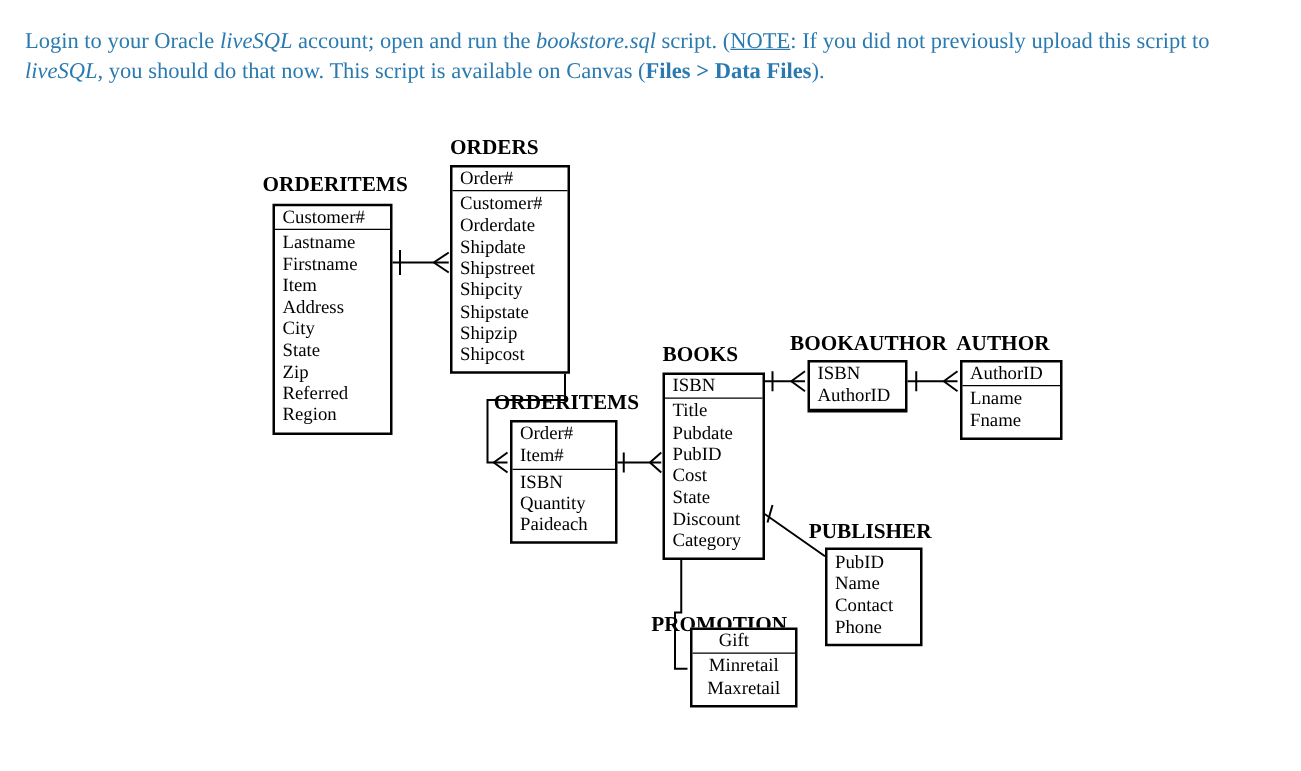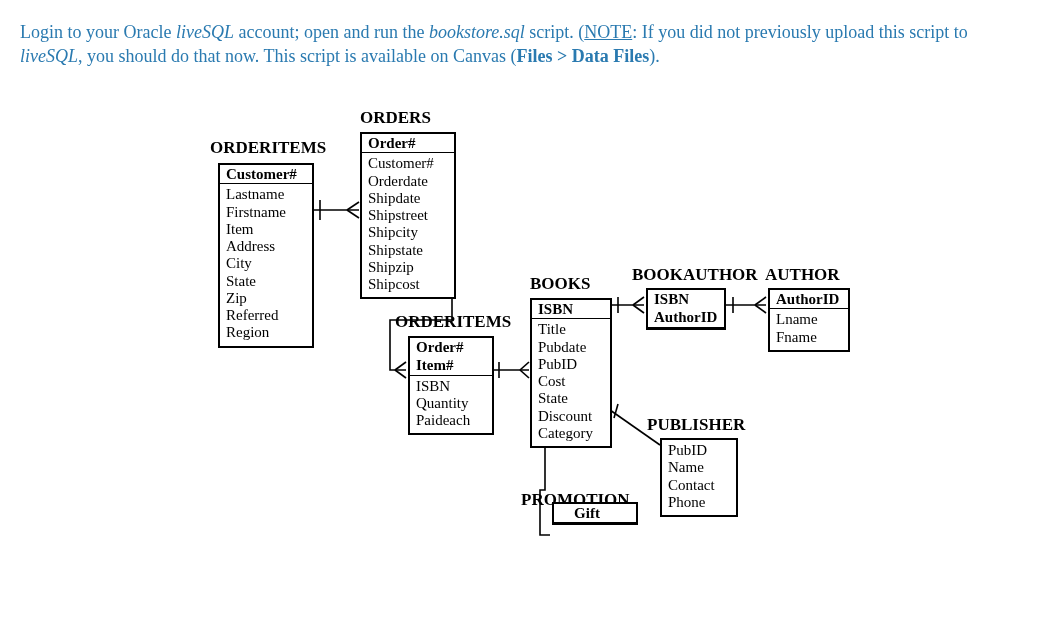--- a/index.html
+++ b/index.html
@@ -5,21 +5,21 @@
   html,body{margin:0;padding:0;background:#fff;font-family:"Times New Roman",Times,serif;color:#000;}
   #wrap{position:relative;width:1041px;height:617px;}
   .instr{position:absolute;left:20px;top:20px;right:20px;font-size:18px;color:#2a7ab0;line-height:1.35;}
   .instr .em{font-style:italic;}
   .instr .b{font-weight:bold;}
   .instr .u{text-decoration:underline;text-align:right;}
   .tbl-name{position:absolute;font-weight:bold;font-size:17px;}
   .tbl{position:absolute;border:2px solid #000;background:#fff;font-size:15px;line-height:1.15;}
   .tbl .fields{padding:2px 6px 4px 6px;}
   .tbl .fields span{display:block;}
-  .pk{border-bottom:1.5px solid #000;padding:1px 22px 0 6px;display:block;font-weight:bold;}
+  .pk{border-bottom:1.5px solid #000;padding:1px 22px 0 6px;display:block;}
   svg.conn{position:absolute;left:0;top:0;width:1041px;height:617px;pointer-events:none;}
 </style>
 </head>
 <body>
 <div id="wrap">
 
 <div class="instr">
   <span>Login to your Oracle </span><span class="em">liveSQL</span><span> account; open and run the </span><span class="em">bookstore.sql</span><span> script. (</span><span class="u">NOTE</span><span>: If you did not previously upload this script to </span><span class="em">liveSQL</span><span>, you should do that now. This script is available on Canvas (</span><span class="b">Files &gt; Data Files</span><span>).</span>
 </div>
 
@@ -134,15 +134,19 @@
     <span>PubID</span>
     <span>Name</span>
     <span>Contact</span>
     <span>Phone</span>
   </div>
 </div>
 
 <div class="tbl-name" style="left:521px;top:478px;margin-top:12px;">PROMOTION</div>
 <div class="tbl" style="left:552px;top:502px;width:82px;text-align:center;">
   <span class="pk">Gift</span>
+  <div class="fields">
+    <span>Minretail</span>
+    <span>Maxretail</span>
+  </div>
 </div>
 
 </div>
 
 </body></html>

